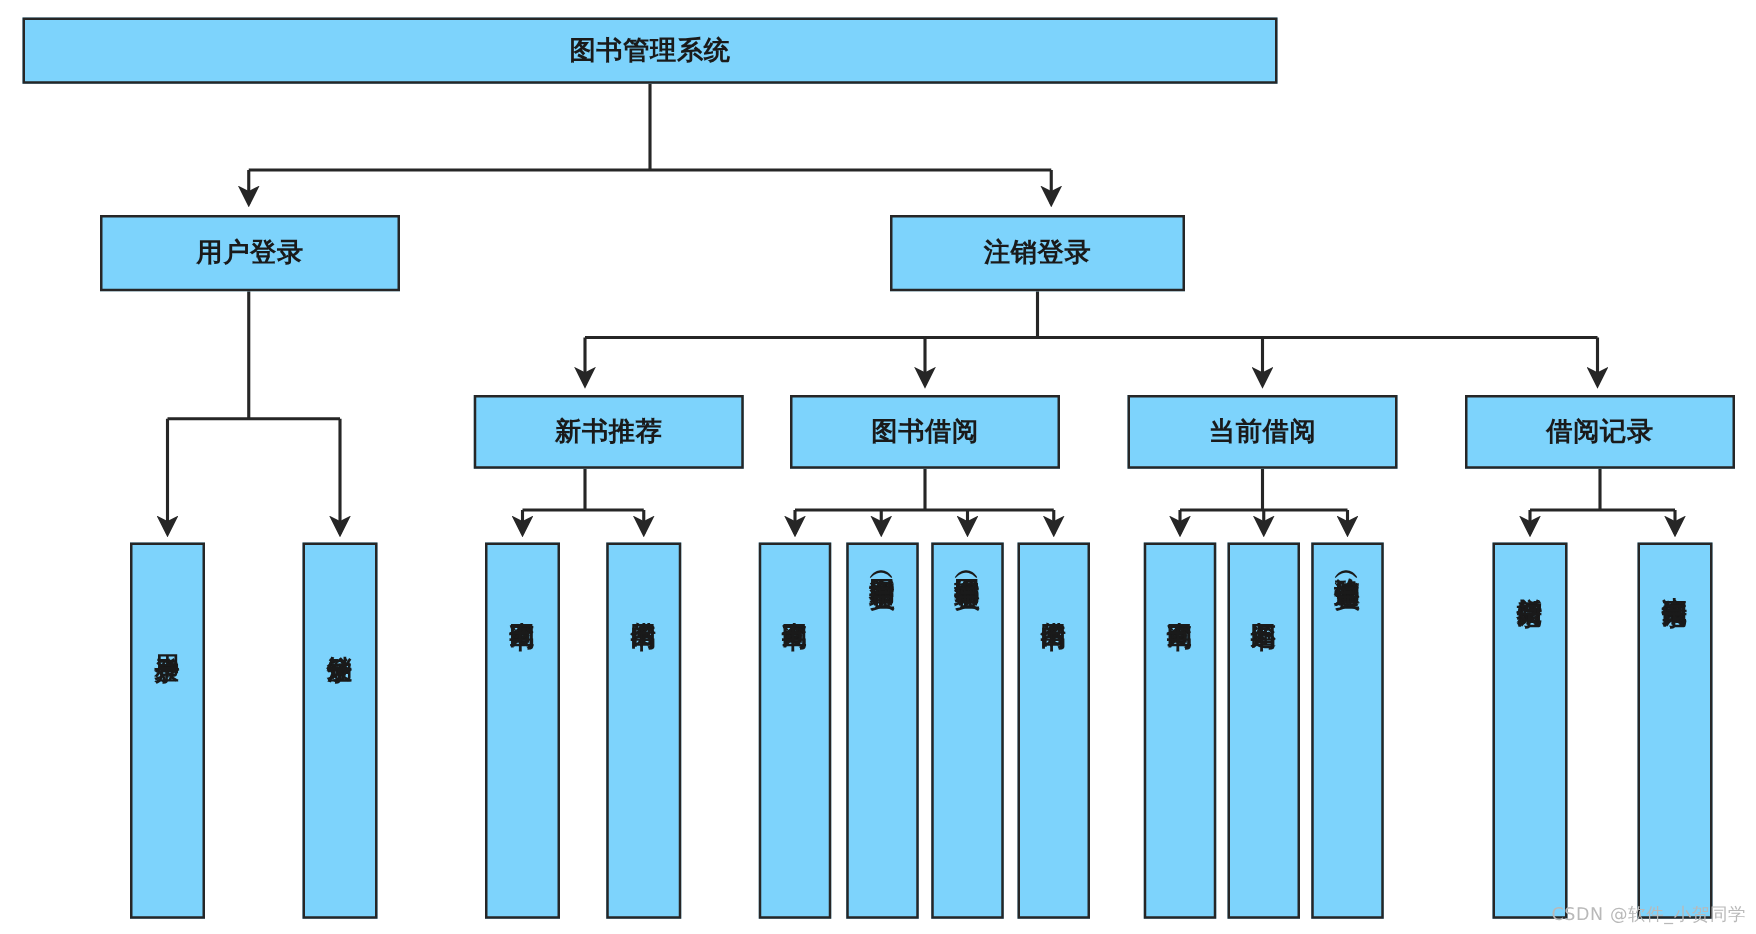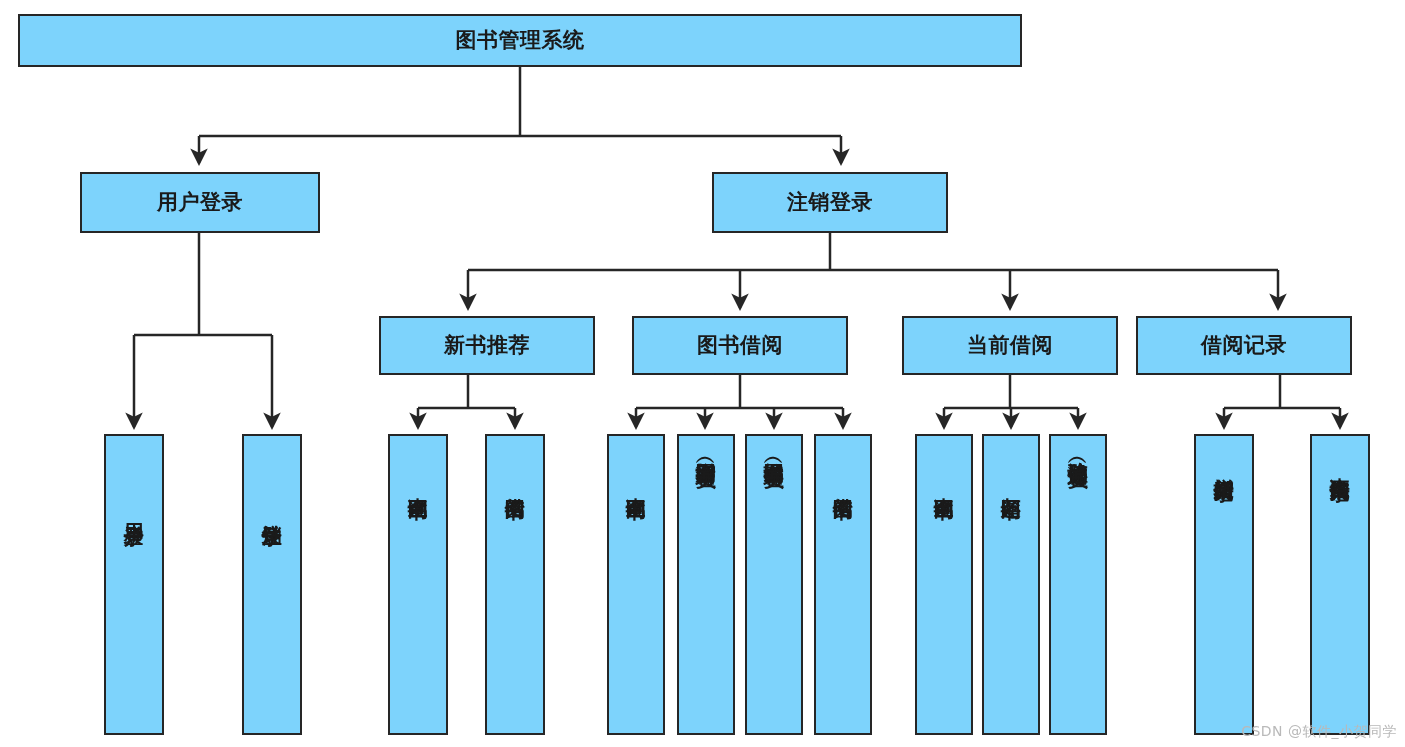--- a/index.html
+++ b/index.html
@@ -139,21 +139,21 @@
 
   <div class="node node-h" style="left:362px; top:316px; width:216px; height:59px;margin-left:17px;">
     <span class="label">新书推荐</span>
   </div>
   <div class="node node-h" style="left:632px; top:316px; width:216px; height:59px;">
     <span class="label">图书借阅</span>
   </div>
   <div class="node node-h" style="left:902px; top:316px; width:216px; height:59px;">
     <span class="label">当前借阅</span>
   </div>
-  <div class="node node-h" style="left:1136px; top:316px; width:216px; height:59px;">
+  <div class="node node-h" style="left:1172px; top:316px; width:216px; height:59px;">
     <span class="label">借阅记录</span>
   </div>
 
   <div class="node node-v pad-lg" style="left:104px; top:434px; width:60px; height:301px;">
     <span class="label">用户登录</span>
   </div>
   <div class="node node-v pad-lg" style="left:242px; top:434px; width:60px; height:301px;">
     <span class="label">注销登录</span>
   </div>
 

